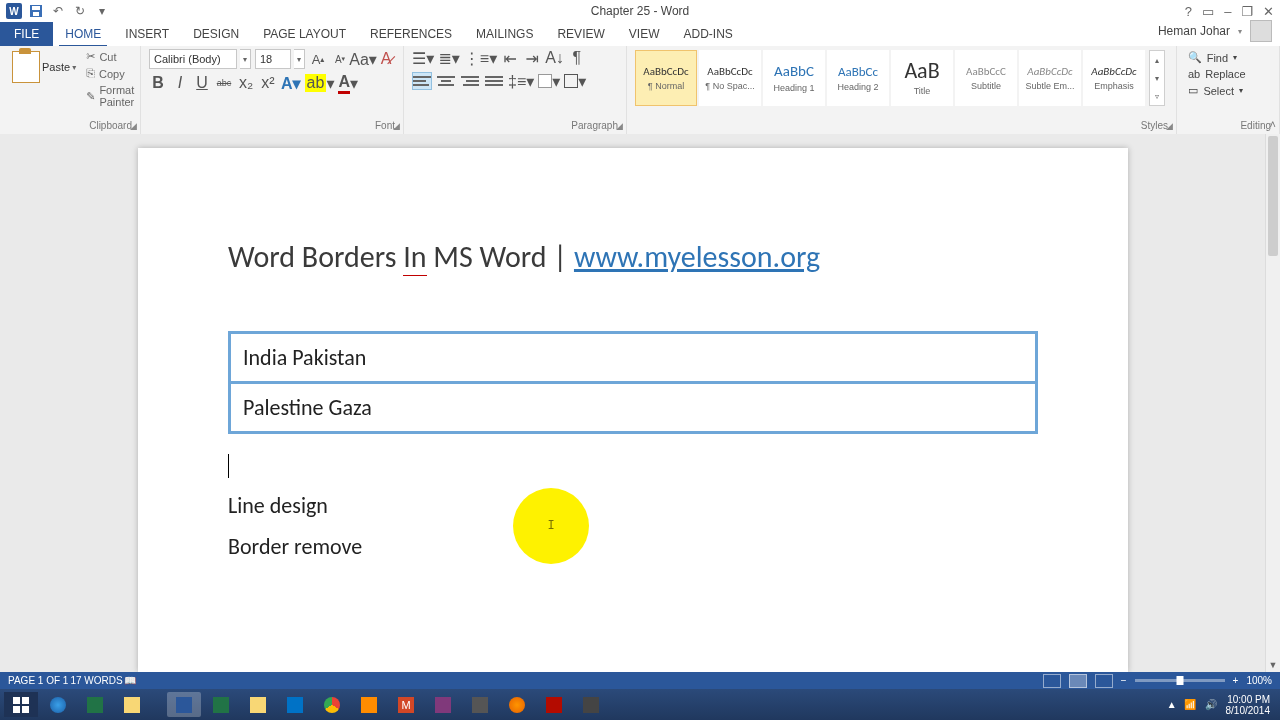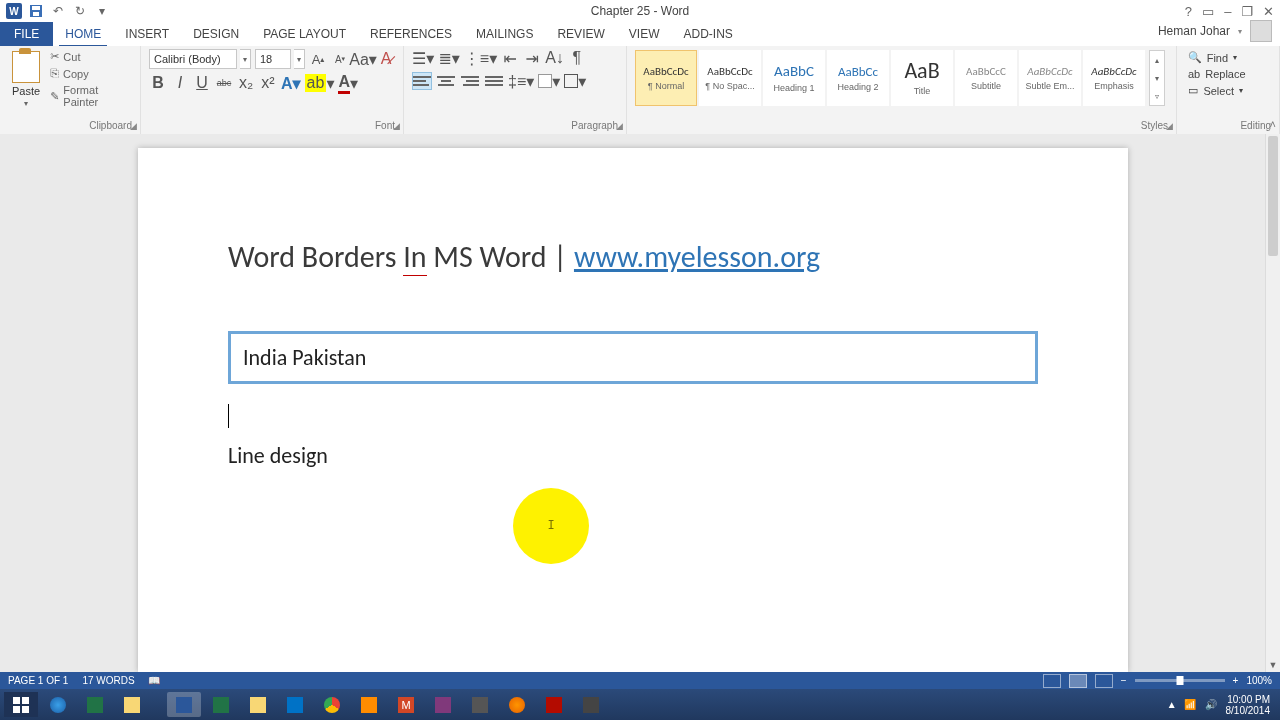--- a/index.html
+++ b/index.html
@@ -17,21 +17,21 @@
 .ribbon-tabs .tab.active::after{content:"";position:absolute;left:6px;right:6px;bottom:-1px;height:2px;background:#2b579a}
 .ribbon-tabs .account{margin-left:auto;padding:4px 8px;display:flex;align-items:center;gap:8px;font-size:12px;color:#444}
 .ribbon-tabs .account .avatar{width:20px;height:20px;background:#ddd;border:1px solid #bbb}
 .ribbon{height:88px;background:#f3f3f3;border-bottom:1px solid #d4d4d4;display:flex;position:relative}
 .rgroup{border-right:1px solid #e1e1e1;padding:3px 8px 2px 8px;display:flex;flex-direction:column;justify-content:space-between;position:relative}
 .rgroup .label{text-align:right;font-size:10px;color:#777;padding-bottom:1px}
 .rgroup .dialog-launch{position:absolute;right:3px;bottom:3px;font-size:9px;color:#888;cursor:pointer}
 .rrow{display:flex;align-items:center;gap:4px}
 .rcol{display:flex;flex-direction:column;gap:2px}
 .rbtn{min-width:18px;height:18px;display:flex;align-items:center;justify-content:center;cursor:pointer;color:#555;font-size:16px}
-.clipboard-paste{display:flex;flex-direction:column;align-items:center;gap:2px;padding:2px 4px;cursor:pointer}
+.clipboard-paste{display:flex;align-items:center;gap:2px;padding:2px 4px;cursor:pointer}
 .clipboard-paste .icon{width:26px;height:30px;background:#fff;border:1px solid #c9933b;position:relative}
 .clipboard-paste .icon::before{content:"";position:absolute;top:-4px;left:6px;width:12px;height:6px;background:#c9933b;border-radius:2px 2px 0 0}
 .clipboard-mini{display:flex;flex-direction:column;gap:2px;font-size:11px;color:#666}
 .clipboard-mini div{display:flex;align-items:center;gap:4px;cursor:pointer;padding:1px 2px}
 .font-box{display:flex;align-items:center;gap:3px}
 .font-name{width:78px;height:18px;border:1px solid #c7c7c7;background:#fff;font-size:11px;padding:0 4px;display:flex;align-items:center}
 .font-size{width:26px;height:18px;border:1px solid #c7c7c7;background:#fff;font-size:11px;padding:0 4px;display:flex;align-items:center}
 .dd{width:10px;height:18px;border:1px solid #c7c7c7;border-left:0;background:#fff;display:flex;align-items:center;justify-content:center;font-size:8px;color:#666}
 .styles-gallery{display:flex;align-items:center;gap:2px;height:58px;overflow:hidden}
 .style-item{width:60px;height:54px;border:1px solid transparent;display:flex;flex-direction:column;align-items:center;justify-content:center;cursor:pointer;background:#fff}
@@ -51,21 +51,21 @@
 .bordered-set .bline + .bline{border-top:3px solid #6ea6d8}
 .cursor-line{margin-top:16px;font-size:22px;color:#333}
 .cursor-line .caret{display:inline-block;width:1px;height:24px;background:#000;vertical-align:middle}
 .plain-line{margin-top:14px;font-size:22px;color:#222}
 .highlight-circle{position:absolute;width:76px;height:76px;border-radius:50%;background:#fef200;left:513px;top:488px;display:flex;align-items:center;justify-content:center;color:#7a7200;font-family:"Courier New",monospace}
 .vscroll{position:absolute;top:134px;right:0;bottom:48px;width:14px;background:#f0f0f0;border-left:1px solid #dcdcdc}
 .vscroll .thumb{position:absolute;top:2px;left:2px;right:2px;height:120px;background:#cdcdcd;border-radius:2px}
 .vscroll .arrow{position:absolute;left:0;right:0;height:14px;display:flex;align-items:center;justify-content:center;font-size:9px;color:#666;cursor:pointer}
 .vscroll .arrow.up{top:0}.vscroll .arrow.down{bottom:0}
 .statusbar{position:absolute;left:0;right:0;bottom:31px;height:17px;background:#2b579a;color:#fff;font-size:10px;display:flex;align-items:center;padding:0 8px;justify-content:space-between}
-.statusbar .left{display:flex;gap:14px}
+.statusbar .left{display:flex;gap:2px}
 .statusbar .right{display:flex;align-items:center;gap:8px}
 .statusbar .view-btn{width:16px;height:12px;border:1px solid rgba(255,255,255,0.5);cursor:pointer}
 .statusbar .zoom-track{width:90px;height:3px;background:rgba(255,255,255,0.4);position:relative}
 .statusbar .zoom-track .knob{position:absolute;left:50%;top:-3px;width:7px;height:9px;background:#fff;transform:translateX(-50%)}
 .taskbar{position:absolute;left:0;right:0;bottom:0;height:31px;background:linear-gradient(#2b4a7a,#20385e);display:flex;align-items:center;padding:0 4px;gap:3px}
 .taskbar .start{width:34px;height:25px;background:#1e3255;display:flex;align-items:center;justify-content:center;color:#fff;font-size:14px;cursor:pointer}
 .taskbar .tb-icon{width:34px;height:25px;display:flex;align-items:center;justify-content:center;color:#fff;font-size:13px;border-radius:2px;cursor:pointer}
 .taskbar .tb-icon.active{background:rgba(255,255,255,0.25)}
 .taskbar .tray{margin-left:auto;display:flex;align-items:center;gap:8px;color:#fff;font-size:10px;padding-right:6px}
 .tb-square{width:16px;height:16px;display:inline-block}
@@ -289,23 +289,25 @@
   <div class="ribbon-collapse">˄</div>
 </div>
 
 <div class="doc-area">
   <div class="page">
     <div class="heading">
       <span>Word Borders </span><span class="underln">In</span><span> MS Word | </span><span class="link">www.myelesson.org</span>
     </div>
     <div class="bordered-set">
       <div class="bline">India Pakistan</div>
+      <div class="bline">Palestine Gaza</div>
     </div>
     <div class="cursor-line"><span class="caret"></span></div>
     <div class="plain-line">Line design</div>
+    <div class="plain-line">Border remove</div>
   </div>
 </div>
 
 <div class="highlight-circle">
     <span>I</span>
   </div>
 
 <div class="vscroll">
   <div class="arrow up">▲</div>
   <div class="thumb"></div>

